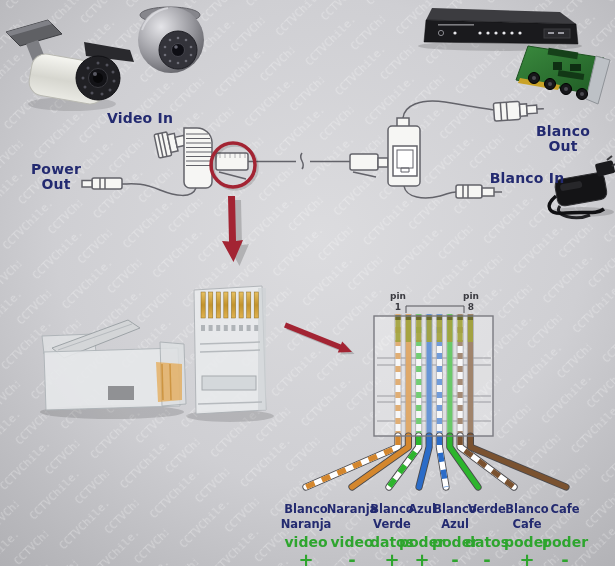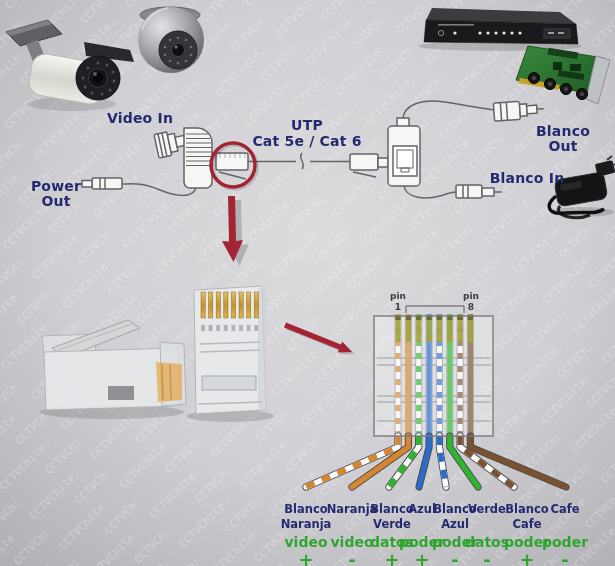--- a/index.html
+++ b/index.html
@@ -2,21 +2,21 @@
 <html><head>
 <meta charset="utf-8">
 <style>
   html,body{margin:0;padding:0;background:#b5b5b8;}
   #stage{position:relative;width:615px;height:566px;overflow:hidden;
          font-family:"DejaVu Sans","Liberation Sans",sans-serif;}
   #scene{position:absolute;left:0;top:0;}
   .lbl{position:absolute;font-weight:bold;font-size:14px;color:#232a70;
        text-align:center;letter-spacing:.2px;line-height:15px;}
   #lbl-video-in{left:100px;top:111px;width:80px;}
-  #lbl-power-out{left:14px;top:179px;width:84px;}
+  #lbl-power-out{left:14px;top:162px;width:84px;}
   #lbl-utp{left:251px;top:117px;width:112px;line-height:16px;}
   #lbl-video-out{left:520px;top:124px;width:86px;}
   #lbl-power-in{left:487px;top:171px;width:80px;}
   #wire-labels{position:absolute;left:0;top:0;width:532px;height:566px;}
   .wcol{position:absolute;top:502px;width:84px;text-align:center;}
   .wname{font-weight:bold;font-size:11.5px;color:#232a70;line-height:15px;min-height:15px;}
   .wsig{font-weight:bold;font-size:14px;color:#2ea52e;line-height:17px;margin-top:2px;}
   .wpol{font-weight:bold;font-size:18px;color:#2ea52e;line-height:17px;}
 </style>
 </head>
@@ -360,24 +360,20 @@
       <text x="398" y="299">pin</text>
       <text x="398" y="310">1</text>
       <text x="471" y="299">pin</text>
       <text x="471" y="310">8</text>
     </g>
   </g>
 </svg>
 
 <div class="lbl" id="lbl-video-in">Video In</div>
 <div class="lbl" id="lbl-power-out">Power Out</div>
-<div class="lbl" id="lbl-utp">
-  <div>UTP</div>
-  <div>Cat 5e / Cat 6</div>
-</div>
 <div class="lbl" id="lbl-video-out">Blanco Out</div>
 <div class="lbl" id="lbl-power-in">Blanco In</div>
 
 <div id="wire-labels">
       <div class="wcol" style="left: 264px;">
         <div class="wname">Blanco</div>
         <div class="wname">Naranja</div>
         <div class="wsig">video</div>
         <div class="wpol">+</div>
       </div>

